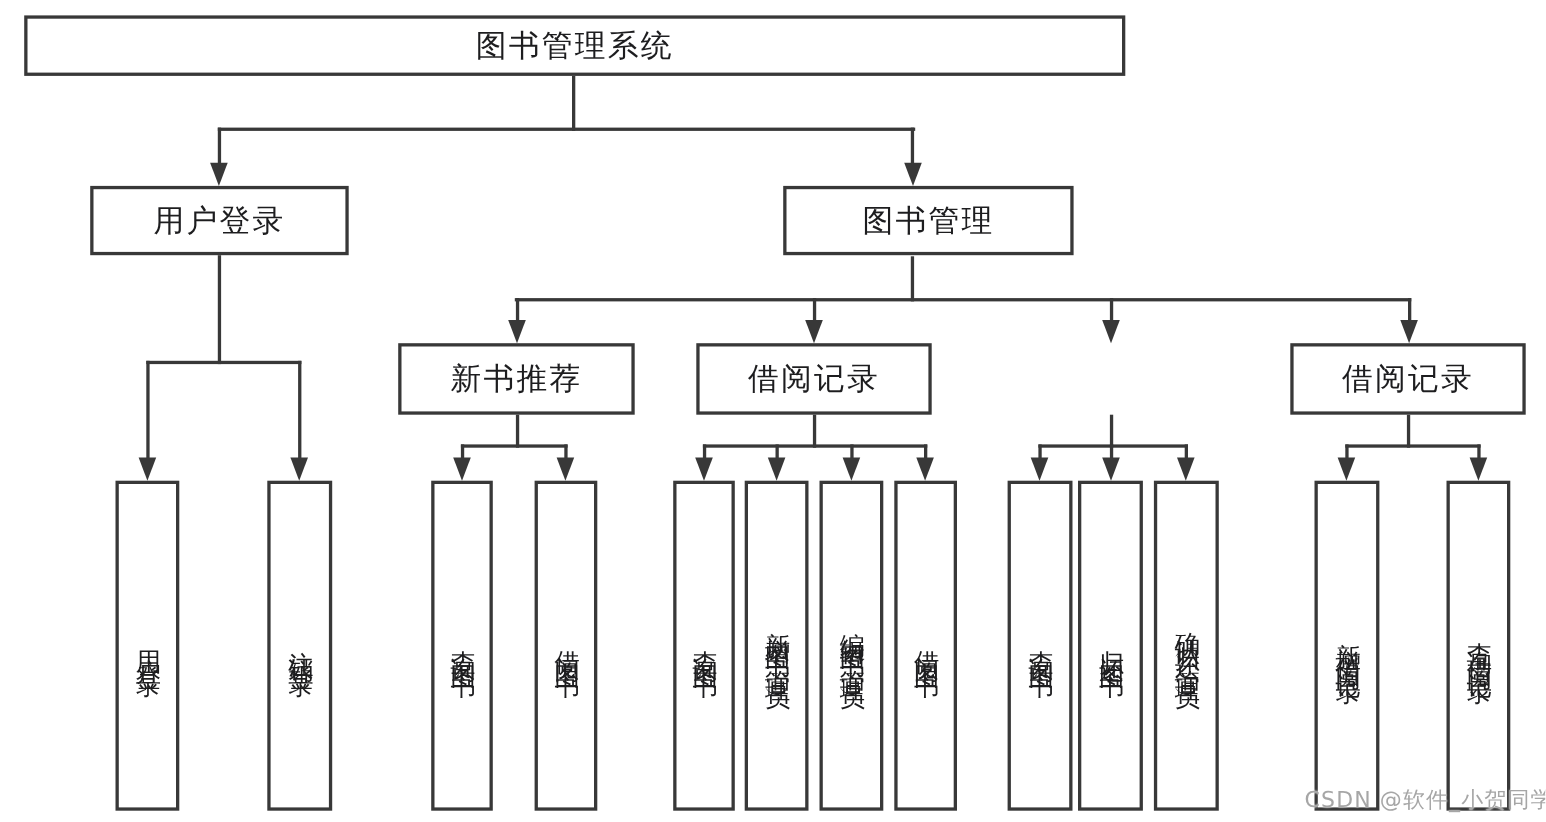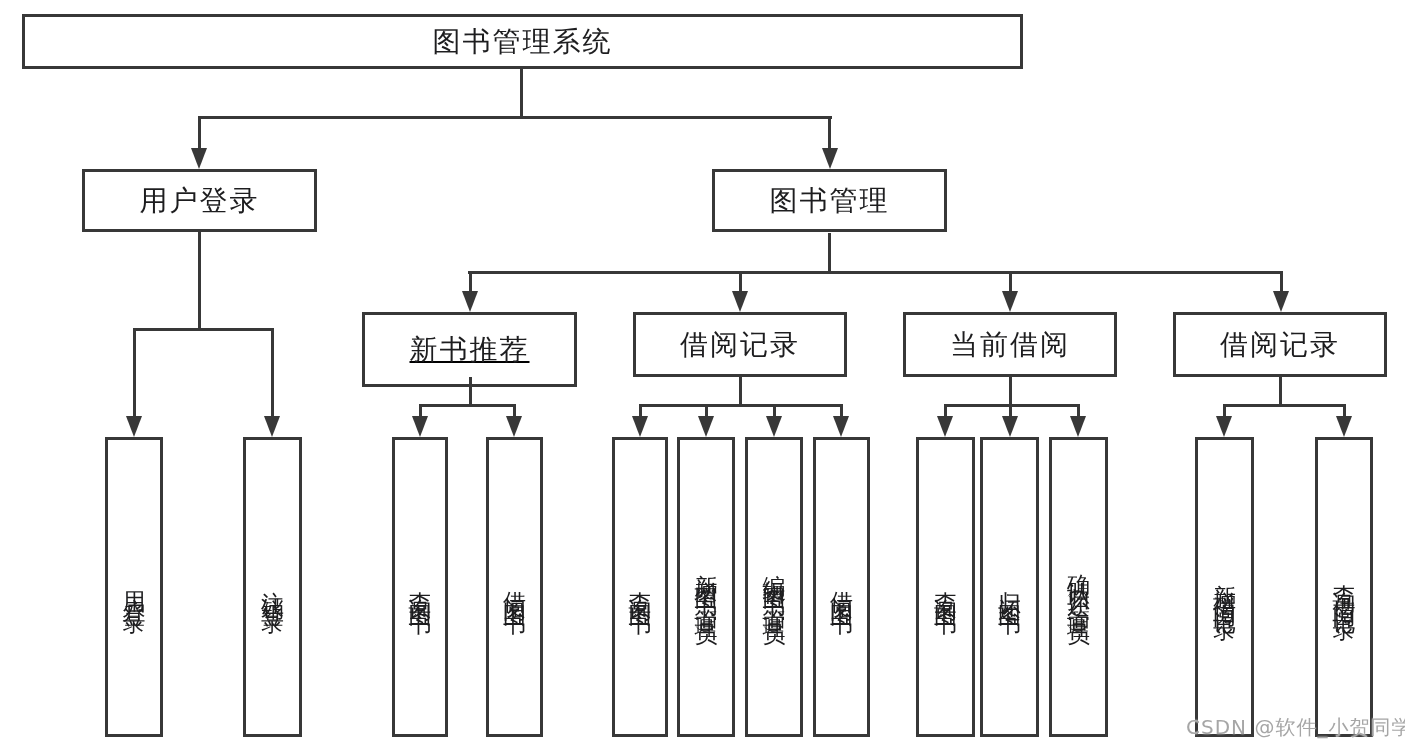--- a/index.html
+++ b/index.html
@@ -39,35 +39,32 @@
 <div id="stage">
 
   <div class="box" style="left:22px;top:14px;width:1001px;height:55px;">
     <span class="hlabel">图书管理系统</span>
   </div>
 
   <div class="box" style="left:82px;top:169px;width:235px;height:63px;">
     <span class="hlabel">用户登录</span>
   </div>
 
-  <div class="box" style="left:712px;top:169px;width:235px;height:63px;">
+  <div class="box" style="left:712px;top:169px;width:264px;height:63px;">
     <span class="hlabel">图书管理</span>
   </div>
 
-  <div class="box" style="left:362px;top:312px;width:215px;height:75px;text-decoration:underline;">
+  <div class="box" style="left:362px;top:312px;width:215px;height:65px;">
     <span class="hlabel">新书推荐</span>
   </div>
 
   <div class="box" style="left:633px;top:312px;width:214px;height:65px;">
     <span class="hlabel">借阅记录</span>
   </div>
 
-  <div class="box" style="left:903px;top:312px;width:214px;height:65px;">
-    <span class="hlabel">当前借阅</span>
-  </div>
 
   <div class="box" style="left:1173px;top:312px;width:214px;height:65px;">
     <span class="hlabel">借阅记录</span>
   </div>
 
   <div class="box" style="left:105px;top:437px;width:58px;height:300px;">
     <span class="vlabel">用户登录</span>
   </div>
 
   <div class="box" style="left:243px;top:437px;width:59px;height:300px;">

